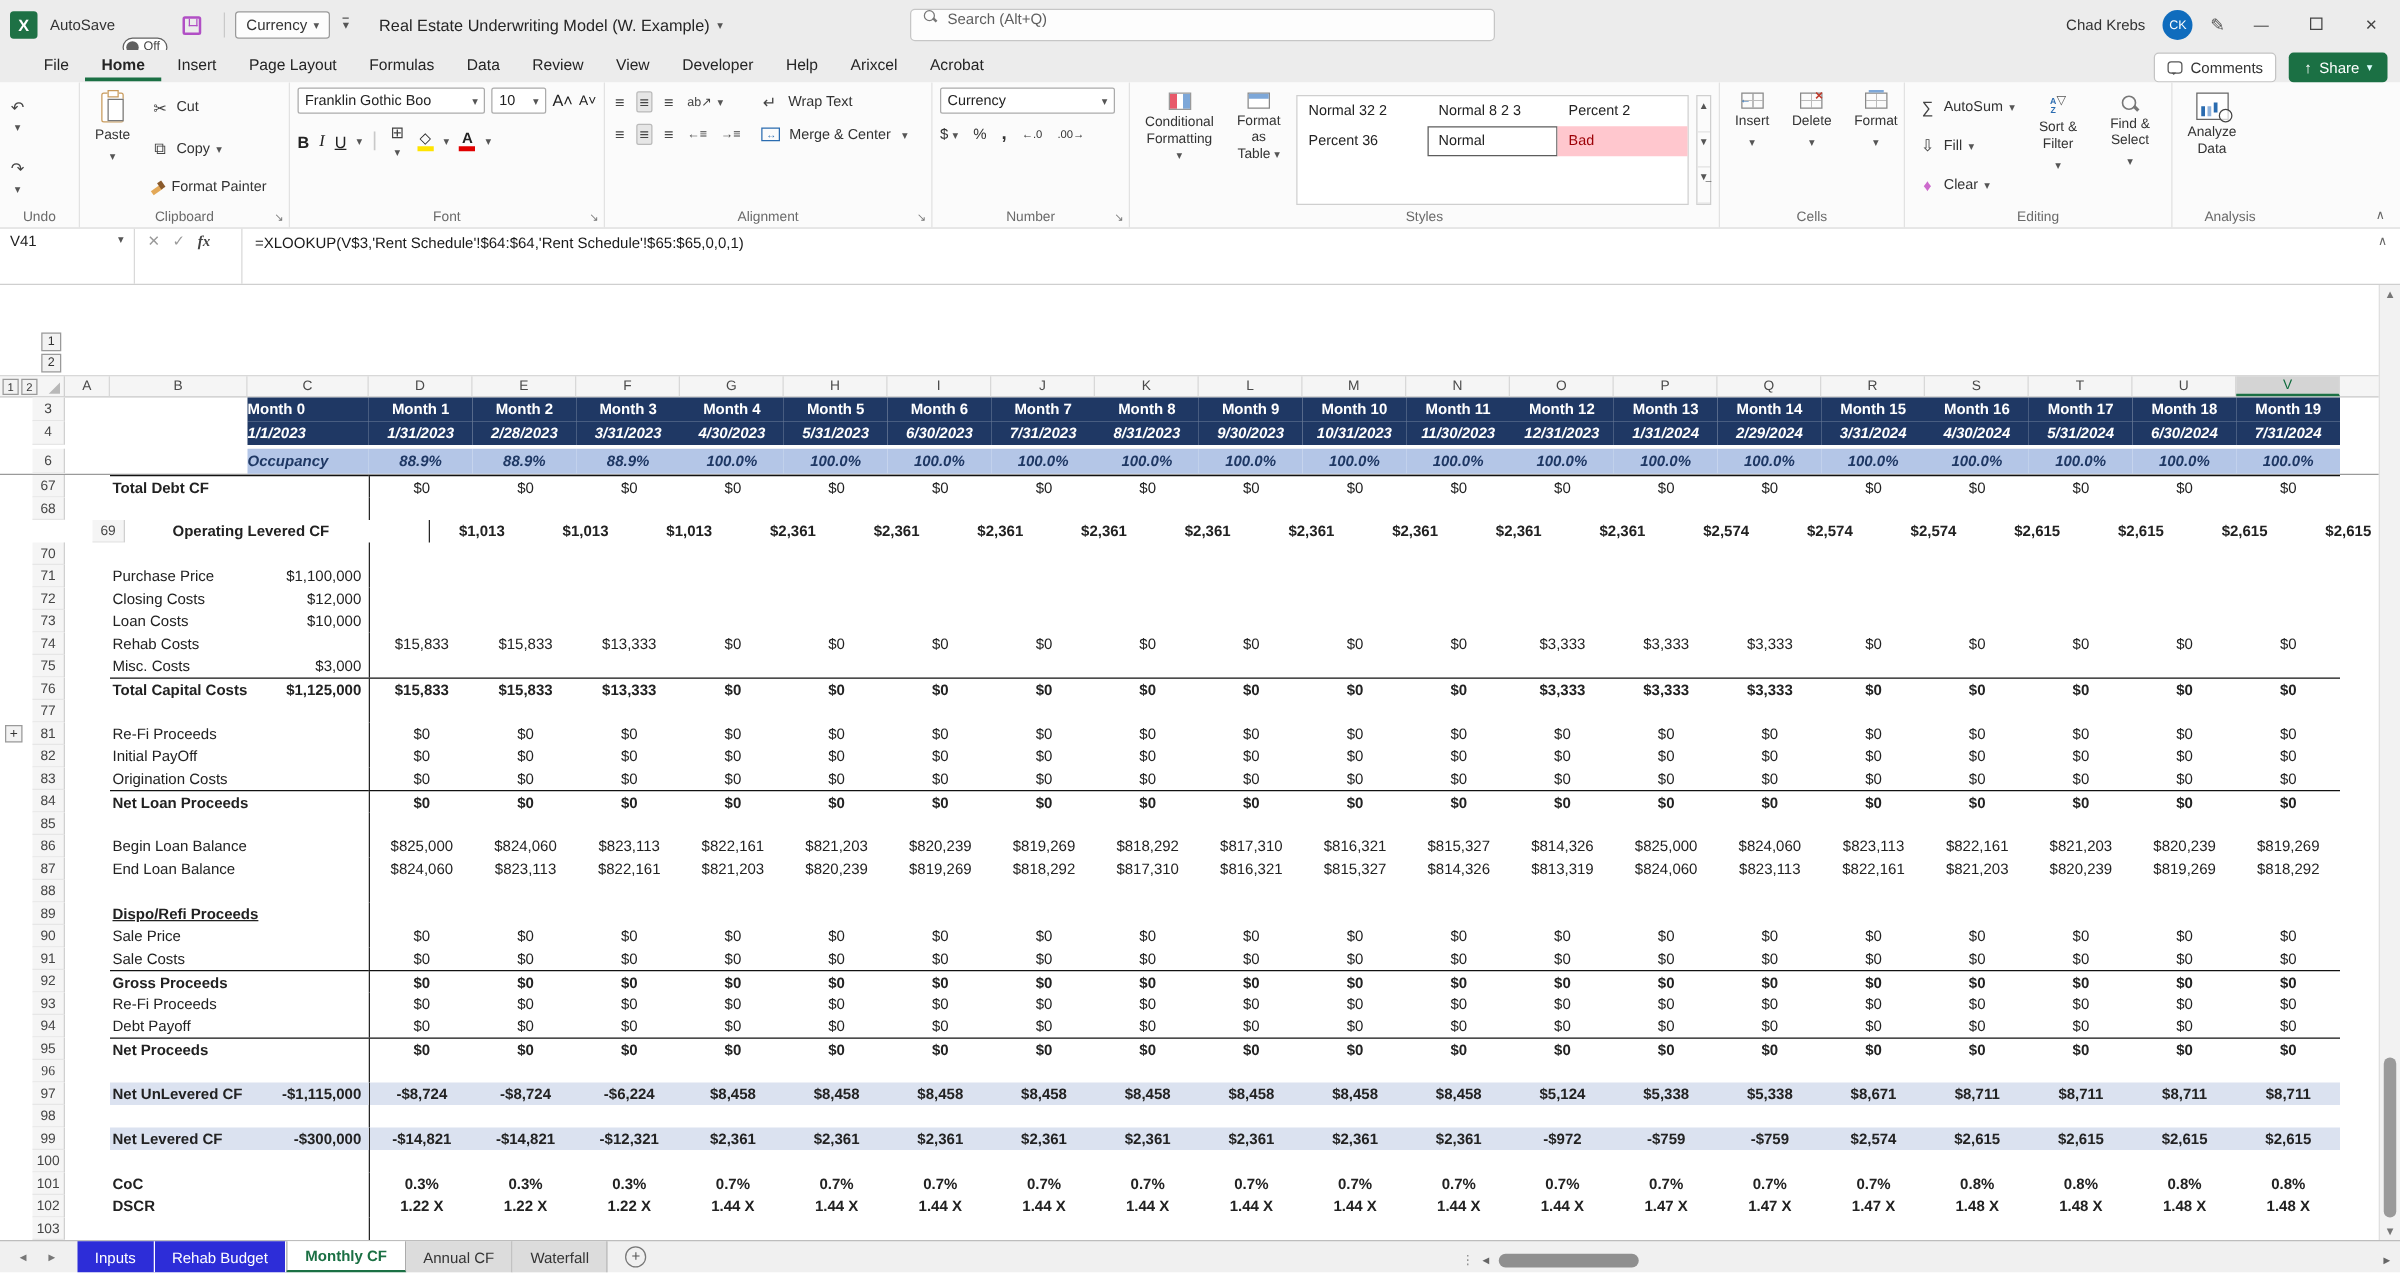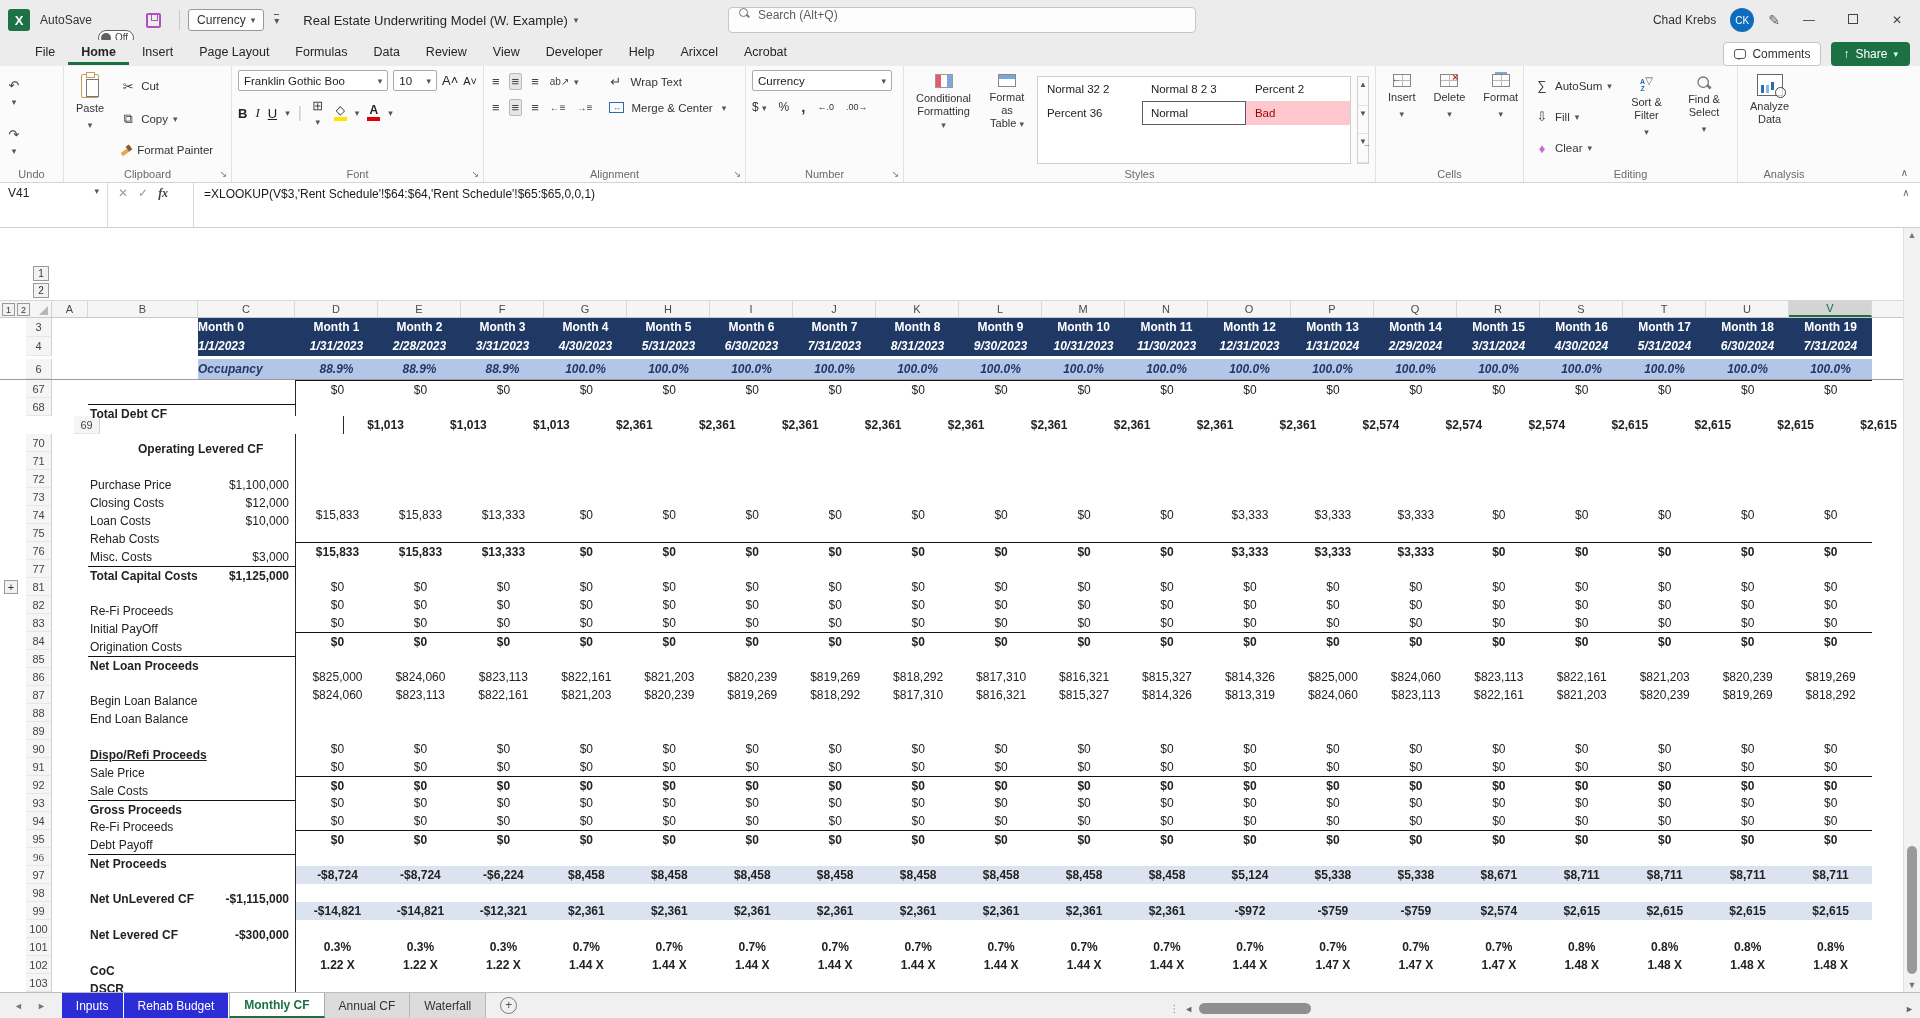--- a/index.html
+++ b/index.html
@@ -111,21 +111,21 @@
   .rowlvl div { width:13px; height:13px; border:1px solid #9a9a9a; background:#f2f2f2; font-size:9px; text-align:center; line-height:12px; color:#333; }
   .corner-tri { position:absolute; right:3px; bottom:2px; width:0; height:0; border-left:9px solid transparent; border-bottom:9px solid #b8b8b8; }
   .gcol { border-right:1px solid #d8d8d8; font-size:11px; color:#4a4a4a; text-align:center; line-height:17px; }
   .gcol.selcol { background:#d4d4d4; color:#0e6b3c; border-bottom:2px solid #1b7044; line-height:15px; }
   .grow { display:flex; font-size:12px; }
   .g-outline { width:26px; position:relative; }
   .g-rn { width:26px; background:#f5f5f5; border-right:1px solid #d0d0d0; border-bottom:1px solid #e6e6e6; font-size:11px; color:#444; text-align:center; }
   .g-a { width:36px; }
   .g-b { width:110px; }
   .g-c { width:97px; }
-  .g-bc { width:207px; position:relative; white-space:nowrap;margin-top:24px; }
+  .g-bc { width:207px; position:relative; white-space:nowrap; }
   .g-vals { width:1577px; display:flex; border-left:1px solid #262626; }
   .vcell { width:83px; text-align:center; overflow:hidden; }
   .navy { background:#1f3864; color:#fff; font-weight:bold; }
   .navy.dts { font-style:italic; }
   .occ { background:#b4c6e7; color:#1f3864; font-weight:bold; font-style:italic; }
   .freeze-line { height:1px; background:#9a9a9a; }
   .sliver { height:3px; }
   .lbl { position:absolute; left:2px; top:0; }
   .cval { position:absolute; right:6px; top:0; }
   .bt .g-bc, .bt .g-vals { border-top:1px solid #111; }

